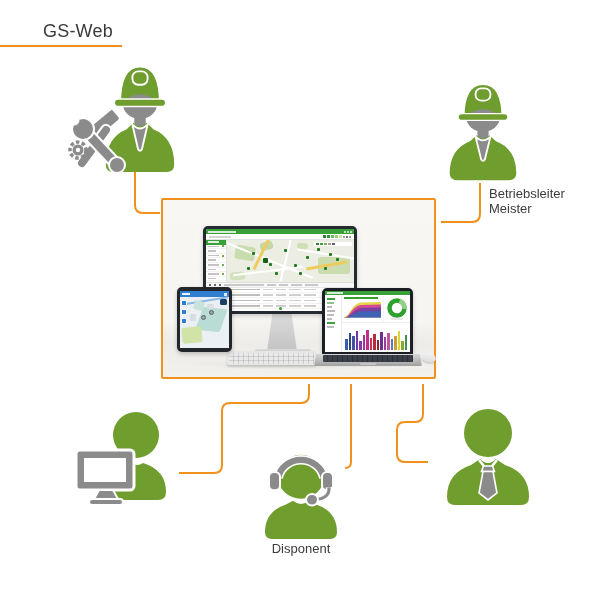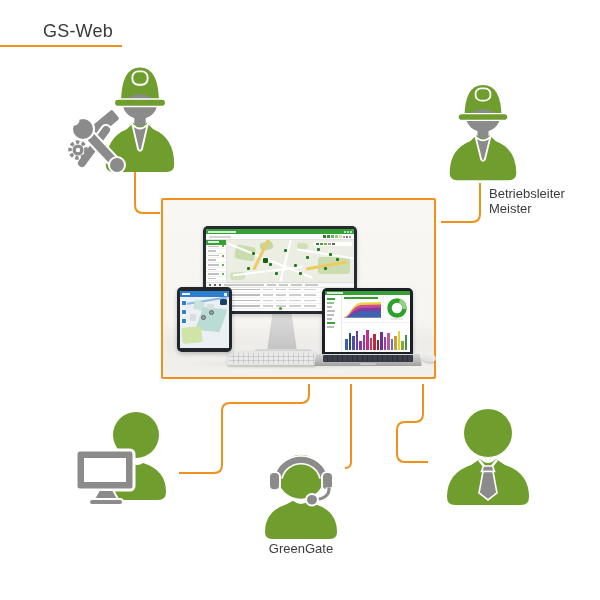--- a/index.html
+++ b/index.html
@@ -196,21 +196,21 @@
       <path d="M19,31 A23.5,23.5 0 0 1 65,31" fill="none" stroke="#fff" stroke-width="10"></path>
       <path d="M19,31 A23.5,23.5 0 0 1 65,31" fill="none" stroke="#8b8b8b" stroke-width="6.5"></path>
       <rect class="fg" x="10" y="25" width="11" height="19" rx="5" stroke="#fff" stroke-width="2"></rect>
       <rect class="fg" x="63" y="25" width="11" height="19" rx="5" stroke="#fff" stroke-width="2"></rect>
       <path d="M70,41 Q71,53 55,54" fill="none" stroke="#fff" stroke-width="6.5"></path>
       <path d="M70,41 Q71,53 55,54" fill="none" stroke="#8b8b8b" stroke-width="3.2"></path>
       <circle class="fg" cx="53" cy="54" r="6" stroke="#fff" stroke-width="2"></circle>
     </g>
   </svg>
   <div class="role-label label-disponent">
-    <span>GreenGate</span>
+    <span>Disponent</span>
   </div>
 
   <svg class="role-svg" style="left:441px;top:405px;" width="94" height="104" viewBox="0 0 94 104">
     <circle class="fgr" cx="47" cy="28" r="24"></circle>
     <path class="fgr" d="M6,92 Q6,68 30,60 L39,54 Q47,62 55,54 L64,60 Q88,68 88,92 Q88,100 80,100 L14,100 Q6,100 6,92 Z"></path>
     <path d="M38,55 L47,66 L56,55" fill="none" stroke="#fff" stroke-width="2.5"></path>
     <g>
       <path class="fg" d="M42.5,61 L51.5,61 L53.5,66.5 L40.5,66.5 Z" stroke="#fff" stroke-width="1.6"></path>
       <path class="fg" d="M42,66.5 L52,66.5 L56,88 L47,95 L38,88 Z" stroke="#fff" stroke-width="1.6"></path>
     </g>

